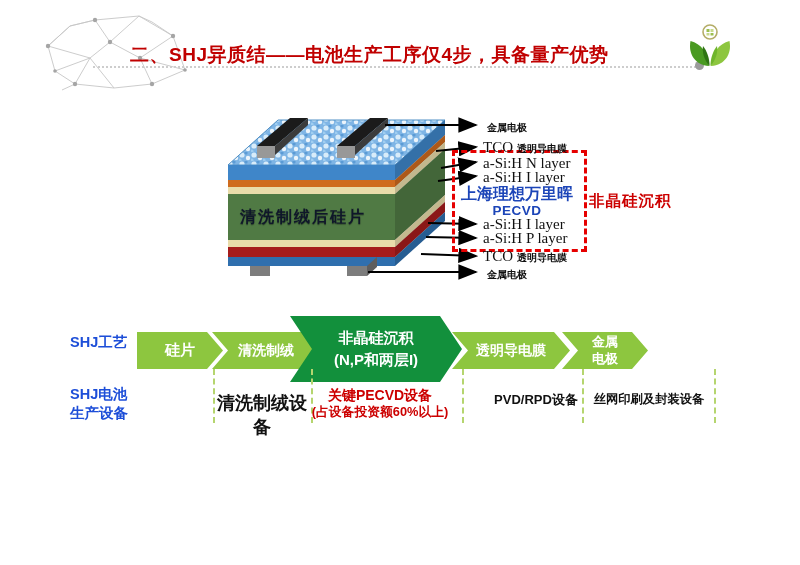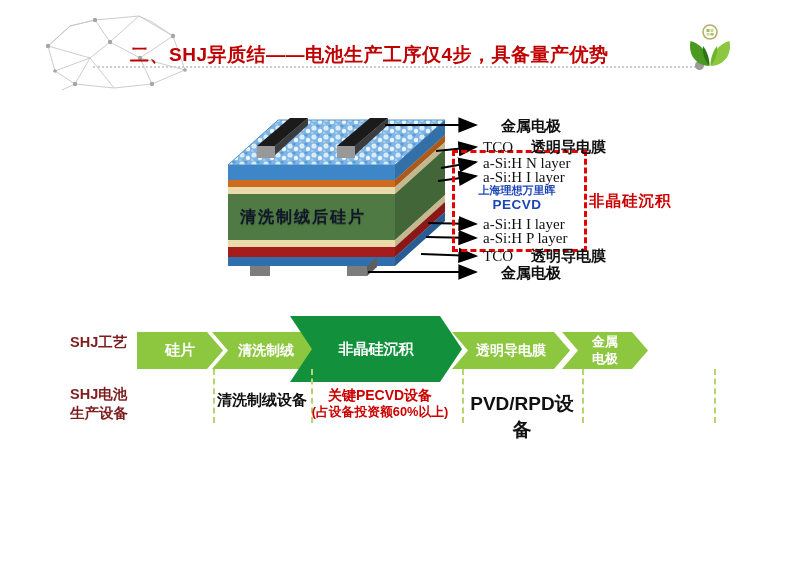--- a/index.html
+++ b/index.html
@@ -14,29 +14,29 @@
   .logo-svg{position:absolute;left:688px;top:22px;}
   
   .cell-svg{position:absolute;left:215px;top:98px;}
   .wafer-text{position:absolute;left:240px;top:207px;width:140px;color:#0f172a;
               font-size:16px;font-weight:700;letter-spacing:2px;text-shadow:0 1px 1px rgba(0,0,0,.35);}
   .arrows-svg{position:absolute;left:350px;top:103px;}
   .dashed-box{position:absolute;left:452px;top:150px;width:129px;height:96px;
               border:3px dashed var(--dashed_red);}
   .layer-label{position:absolute;left:483px;white-space:nowrap;color:#111;}
   .ll-en{font-family:Liberation Serif, serif;font-size:15px;}
-  .ll-cn{font-size:15px;font-weight:700;margin-left:18px;}
+  .ll-cn{font-size:10px;font-weight:700;margin-left:4px;}
   .vendor-note{position:absolute;left:452px;top:184px;width:130px;text-align:center;
                color:var(--note_blue);font-weight:700;line-height:1.2;}
-  .vendor-l1{font-size:11px;}
+  .vendor-l1{font-size:16px;}
   .vendor-l2{font-size:13.5px;letter-spacing:0.5px;}
   .depo-label{position:absolute;left:589px;top:191px;font-size:15.5px;font-weight:700;
               color:var(--accent_red);letter-spacing:1px;white-space:nowrap;}
   
-  .row-label{position:absolute;left:70px;color:#7f1d1d;font-size:14.5px;font-weight:700;line-height:1.3;}
+  .row-label{position:absolute;left:70px;color:#1d4ed8;font-size:14.5px;font-weight:700;line-height:1.3;}
   .step{position:absolute;display:flex;flex-direction:column;align-items:center;justify-content:center;
         color:#fff;font-weight:700;text-align:center;}
   .step.small{height:37px;top:332px;background:var(--green_light);font-size:14px;
         clip-path:polygon(0 0,calc(100% - 16px) 0,100% 50%,calc(100% - 16px) 100%,0 100%,16px 50%);}
   .step.first{clip-path:polygon(0 0,calc(100% - 16px) 0,100% 50%,calc(100% - 16px) 100%,0 100%);}
   .step.big{left:290px;top:316px;width:172px;height:66px;background:var(--green_dark);font-size:15px;
         line-height:1.5;
         clip-path:polygon(0 0,calc(100% - 22px) 0,100% 50%,calc(100% - 22px) 100%,0 100%,22px 50%);}
   .vline{position:absolute;top:369px;height:54px;border-left:2px dashed #b5d56f;}
   .equip{position:absolute;top:391px;text-align:center;color:#111;font-weight:700;}
@@ -196,41 +196,43 @@
   </div>
 
   <div class="step small first" style="left:137px;width:86px;font-size:15px">
     <div>硅片</div>
   </div>
   <div class="step small" style="left:212px;width:108px">
     <div>清洗制绒</div>
   </div>
   <div class="step big">
     <div>非晶硅沉积</div>
+    <div>(N,P和两层I)</div>
   </div>
   <div class="step small" style="left:452px;width:118px">
     <div>透明导电膜</div>
   </div>
   <div class="step small" style="left:562px;width:86px;font-size:13px;line-height:1.25">
     <div>金属</div>
     <div>电极</div>
   </div>
 
   <div class="vline" style="left:213px"></div>
   <div class="vline" style="left:311px"></div>
   <div class="vline" style="left:462px"></div>
   <div class="vline" style="left:582px"></div>
   <div class="vline" style="left:714px"></div>
 
-  <div class="equip" style="left:212px;width:100px;font-size:15px">清洗制绒设备</div>
+  <div class="equip" style="left:212px;width:100px;font-size:18px">清洗制绒设备</div>
   <div class="equip red" style="left:294px;width:172px">
     <div style="font-size:14px">关键PECVD设备</div>
     <div style="font-size:12.8px">(占设备投资额60%以上)</div>
   </div>
-  <div class="equip" style="left:462px;width:120px;font-size:19px">PVD/RPD设备</div>
+  <div class="equip" style="left:476px;width:120px;font-size:13px">PVD/RPD设备</div>
+  <div class="equip" style="left:582px;width:134px;font-size:12.3px">丝网印刷及封装设备</div>
 
   <div class="footer-bar">Copyright © 2009 Ideal Energy Equipment (Shanghai) Ltd, All Rights Reserved</div>
 
   <svg class="wm-circle" width="30" height="30" viewBox="0 0 30 30">
     <circle cx="15" cy="15" r="12.5" fill="none" stroke="#c2c2c2" stroke-width="3"></circle>
     <path d="M9,9 L21,21 M21,9 L9,21" stroke="#c2c2c2" stroke-width="3" fill="none" stroke-linecap="round"></path>
   </svg>
   <svg class="wm-wechat" width="44" height="40" viewBox="0 0 44 40">
     <ellipse cx="19" cy="15" rx="17" ry="13.5" fill="#cbcbcb"></ellipse>
     <path d="M26,26 L23,33 L17,26 Z" fill="#cbcbcb"></path>

